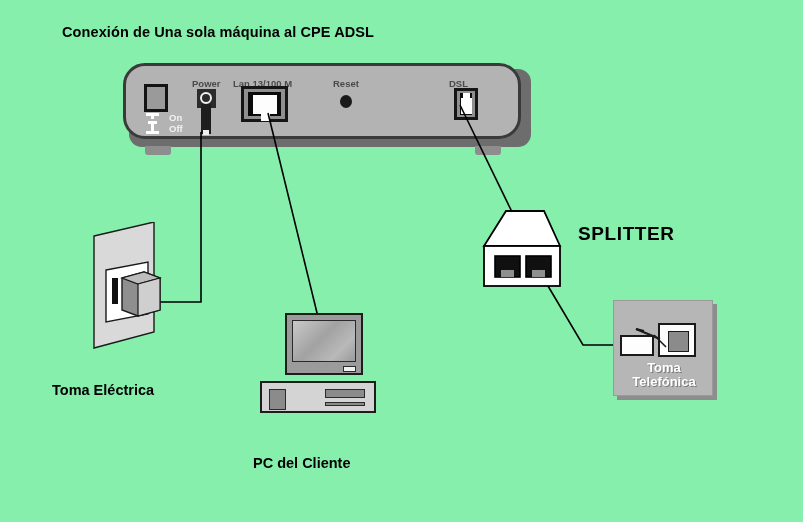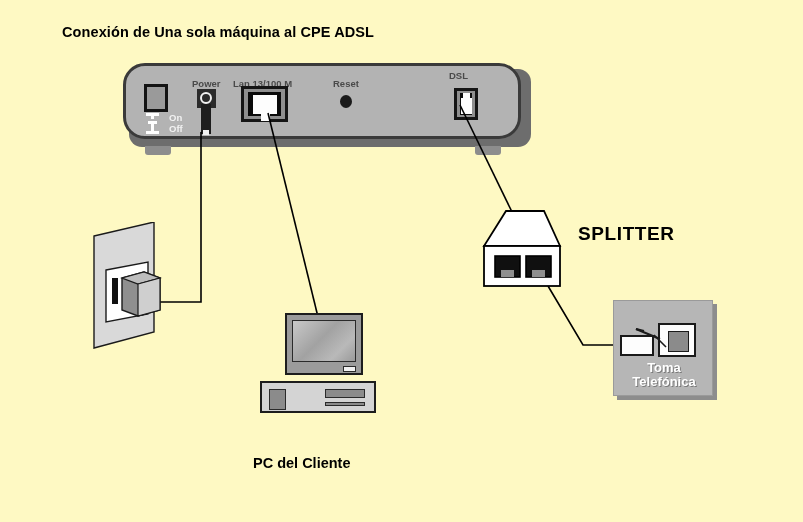--- a/index.html
+++ b/index.html
@@ -7,21 +7,21 @@
     padding: 0;
     background: #ffffff;
   }
   body {
     font-family: "Liberation Sans", sans-serif;
   }
   #page {
     position: relative;
     width: 803px;
     height: 522px;
-    background: #fef9c3;
+    background: #86efac;
     overflow: hidden;
   }
   .txt {
     position: absolute;
     color: #000000;
     font-family: "Liberation Sans", sans-serif;
     white-space: pre;
     line-height: 1.15;
   }
   #title {
@@ -108,21 +108,21 @@
     position: absolute;
     color: #4a4a4a;
     font-size: 9.5px;
     font-weight: bold;
     font-family: "Liberation Sans", sans-serif;
     white-space: pre;
   }
   #lbl-power { left: 66px; top: 12px; }
   #lbl-lan   { left: 107px; top: 12px; }
   #lbl-reset { left: 207px; top: 12px; }
-  #lbl-dsl   { left: 323px; top: 4px; }
+  #lbl-dsl   { left: 323px; top: 12px; }
   .onoff-label {
     position: absolute;
     color: #f2f2f2;
     font-size: 9.5px;
     font-weight: bold;
     font-family: Liberation Sans, sans-serif;
   }
   #lbl-on  { left: 43px; top: 46px; }
   #lbl-off { left: 43px; top: 57px; }
 
@@ -443,20 +443,21 @@
   <div id="outlet">
     <svg width="90" height="140" viewBox="0 0 90 140">
       <polygon points="8,14 68,0 68,110 8,126" fill="#d9d9d9" stroke="#1a1a1a" stroke-width="1.4"></polygon>
       <polygon points="20,48 62,40 62,92 20,100" fill="#ffffff" stroke="#1a1a1a" stroke-width="1.4"></polygon>
       <rect x="26" y="56" width="6" height="26" fill="#111111"></rect>
       <polygon points="36,56 58,50 74,56 74,88 52,94 36,88" fill="#8f8f8f" stroke="#1a1a1a" stroke-width="1.4"></polygon>
       <polygon points="36,56 58,50 74,56 52,62" fill="#bdbdbd" stroke="#1a1a1a" stroke-width="1.2"></polygon>
       <polygon points="52,62 74,56 74,88 52,94" fill="#cfcfcf" stroke="#1a1a1a" stroke-width="1.2"></polygon>
     </svg>
   </div>
+  <div class="txt" id="label-toma-electrica">Toma Eléctrica</div>
 
   <div id="pc">
     <div id="pc-monitor-frame">
       <div id="pc-screen"></div>
       <div id="pc-led"></div>
     </div>
     <div id="pc-case">
       <div id="pc-case-panel"></div>
       <div id="pc-drive"></div>
       <div id="pc-slot"></div>

